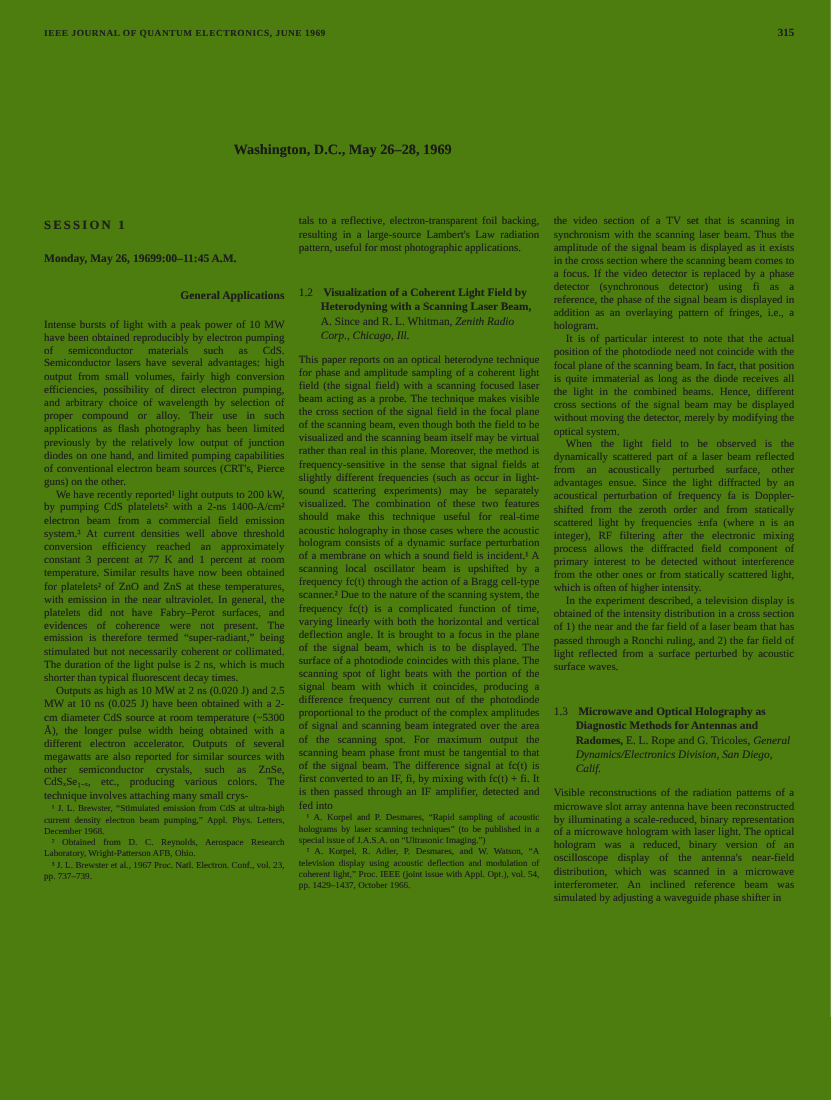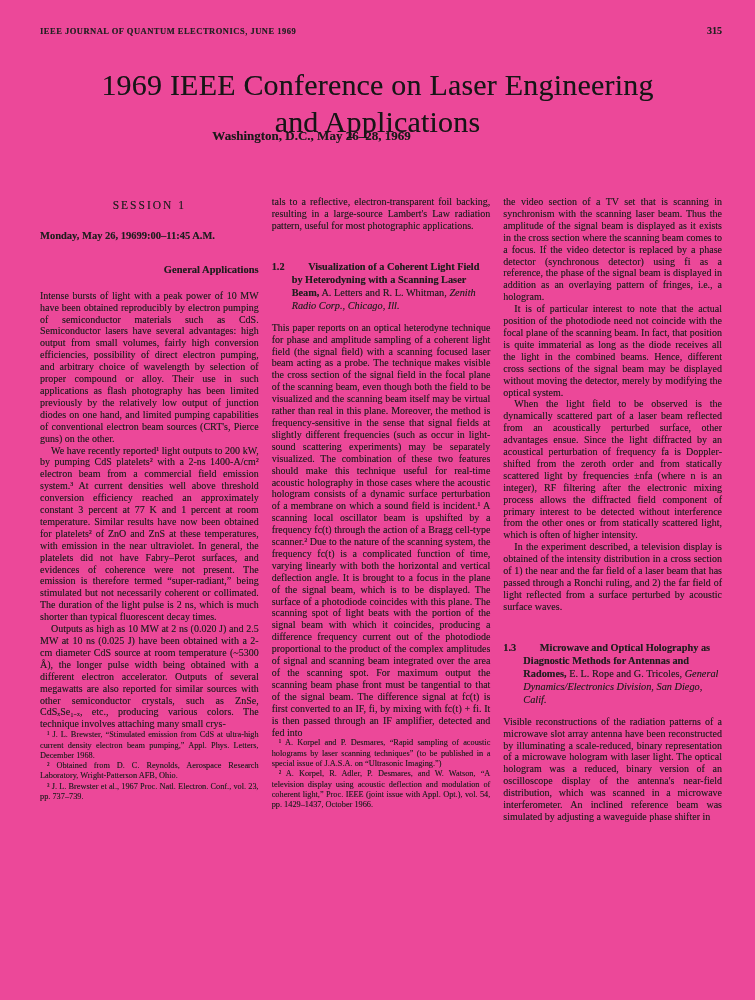--- a/index.html
+++ b/index.html
@@ -1,18 +1,18 @@
 <!DOCTYPE html>
 <html lang="en"><head>
 <meta charset="utf-8">
 <style>
   html,body{margin:0;padding:0;}
   body{width:755px;height:1000px;background:#e9e9e7;}
   .page{
-    position:relative;width:755px;height:1000px;background:#ec4899;
+    position:relative;width:755px;height:1000px;background:#4d7c0f;
     font-family:"Liberation Serif", serif;color:#1e1e1e;overflow:hidden;
     text-shadow:0 0 .4px rgba(20,20,20,.45);
   }
   .running-head{
     position:absolute;top:25px;left:40px;right:33px;
     display:flex;justify-content:space-between;align-items:baseline;
     font-size:8.5px;letter-spacing:.5px;font-weight:bold;color:#222;
   }
   .running-head .pageno{font-size:10px;letter-spacing:0;}
   .title{
@@ -22,47 +22,43 @@
   }
   .venue{
     position:absolute;top:128px;left:0;width:623px;text-align:center;
     font-size:13px;font-weight:bold;color:#1a1a1a;
   }
   .columns{
     position:absolute;top:196px;left:40px;right:33px;
     display:flex;gap:13px;
   }
   .col{width:219px;font-size:10px;line-height:11.9px;text-align:justify;}
-  .session-title{text-align:center;font-weight:normal;font-size:11.5px;letter-spacing:2px;margin:4px 0 18px 0;}
+  .session-title{font-weight:bold;font-size:11.5px;letter-spacing:2px;margin:4px 0 18px 0;}
   .session-when{display:flex;justify-content:flex-start;font-weight:bold;font-size:10.5px;margin-bottom:22px;}
   .session-track{font-weight:bold;font-size:10.5px;margin-bottom:14px;text-align:right;}
   .abs-heading{padding-left:20px;text-indent:-20px;margin:0 0 10px 0;line-height:13px;font-size:10.3px;text-align:left;}
-  .abs-heading .num{font-weight:bold;margin-right:21px;}
+  .abs-heading .num{font-weight:normal;margin-right:7px;}
   .abs-heading .t{font-weight:bold;}
   .abs-heading .af{font-style:italic;}
   .hd-gap{margin-top:28px;}
   p.body{margin:0;text-indent:11px;}
   p.body.noindent{text-indent:0;}
   .footnotes{font-size:8.3px;line-height:10.3px;}
   .footnotes p{margin:0;text-indent:7px;text-align:justify;}
 </style>
 </head>
 <body>
 
 <div class="page">
 
   <div class="running-head">
     <span>IEEE JOURNAL OF QUANTUM ELECTRONICS, JUNE 1969</span>
     <span class="pageno">315</span>
   </div>
 
-  <h1 class="title">
-    <span>1969 IEEE Conference on Laser Engineering</span><br>
-    <span>and Applications</span>
-  </h1>
 
   <div class="venue">Washington, D.C., May 26–28, 1969</div>
 
   <div class="columns">
 
     <div class="col">
       <div class="session-title">SESSION 1</div>
       <div class="session-when">
         <span>Monday, May 26, 1969</span>
         <span>9:00–11:45 A.M.</span>
@@ -80,21 +76,21 @@
         <p>³ J. L. Brewster et al., 1967 Proc. Natl. Electron. Conf., vol. 23, pp. 737–739.</p>
       </div>
     </div>
 
     <div class="col">
       <p class="body noindent">tals to a reflective, electron-transparent foil backing, resulting in a large-source Lambert's Law radiation pattern, useful for most photographic applications.</p>
 
       <div class="abs-heading hd-gap">
         <span class="num">1.2</span>
         <span class="t">Visualization of a Coherent Light Field by Heterodyning with a Scanning Laser Beam,</span>
-        <span class="a">A. Letters and R. L. Whitman,</span>
+        <span class="a">A. Since and R. L. Whitman,</span>
         <span class="af">Zenith Radio Corp., Chicago, Ill.</span>
       </div>
 
       <p class="body noindent">This paper reports on an optical heterodyne technique for phase and amplitude sampling of a coherent light field (the signal field) with a scanning focused laser beam acting as a probe. The technique makes visible the cross section of the signal field in the focal plane of the scanning beam, even though both the field to be visualized and the scanning beam itself may be virtual rather than real in this plane. Moreover, the method is frequency-sensitive in the sense that signal fields at slightly different frequencies (such as occur in light-sound scattering experiments) may be separately visualized. The combination of these two features should make this technique useful for real-time acoustic holography in those cases where the acoustic hologram consists of a dynamic surface perturbation of a membrane on which a sound field is incident.¹ A scanning local oscillator beam is upshifted by a frequency fc(t) through the action of a Bragg cell-type scanner.² Due to the nature of the scanning system, the frequency fc(t) is a complicated function of time, varying linearly with both the horizontal and vertical deflection angle. It is brought to a focus in the plane of the signal beam, which is to be displayed. The surface of a photodiode coincides with this plane. The scanning spot of light beats with the portion of the signal beam with which it coincides, producing a difference frequency current out of the photodiode proportional to the product of the complex amplitudes of signal and scanning beam integrated over the area of the scanning spot. For maximum output the scanning beam phase front must be tangential to that of the signal beam. The difference signal at fc(t) is first converted to an IF, fi, by mixing with fc(t) + fi. It is then passed through an IF amplifier, detected and fed into</p>
 
       <div class="footnotes">
         <p>¹ A. Korpel and P. Desmares, “Rapid sampling of acoustic holograms by laser scanning techniques” (to be published in a special issue of J.A.S.A. on “Ultrasonic Imaging.”)</p>
         <p>² A. Korpel, R. Adler, P. Desmares, and W. Watson, “A television display using acoustic deflection and modulation of coherent light,” Proc. IEEE (joint issue with Appl. Opt.), vol. 54, pp. 1429–1437, October 1966.</p>
       </div>
     </div>

